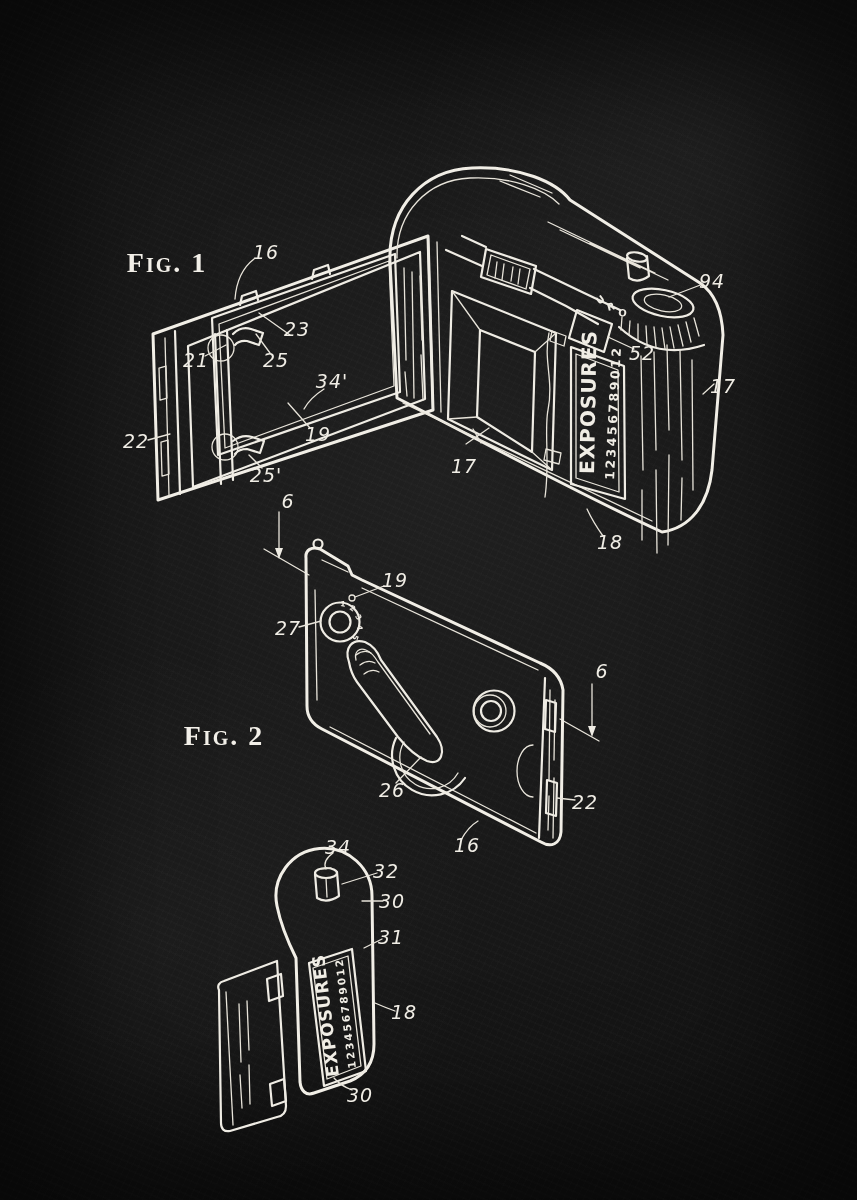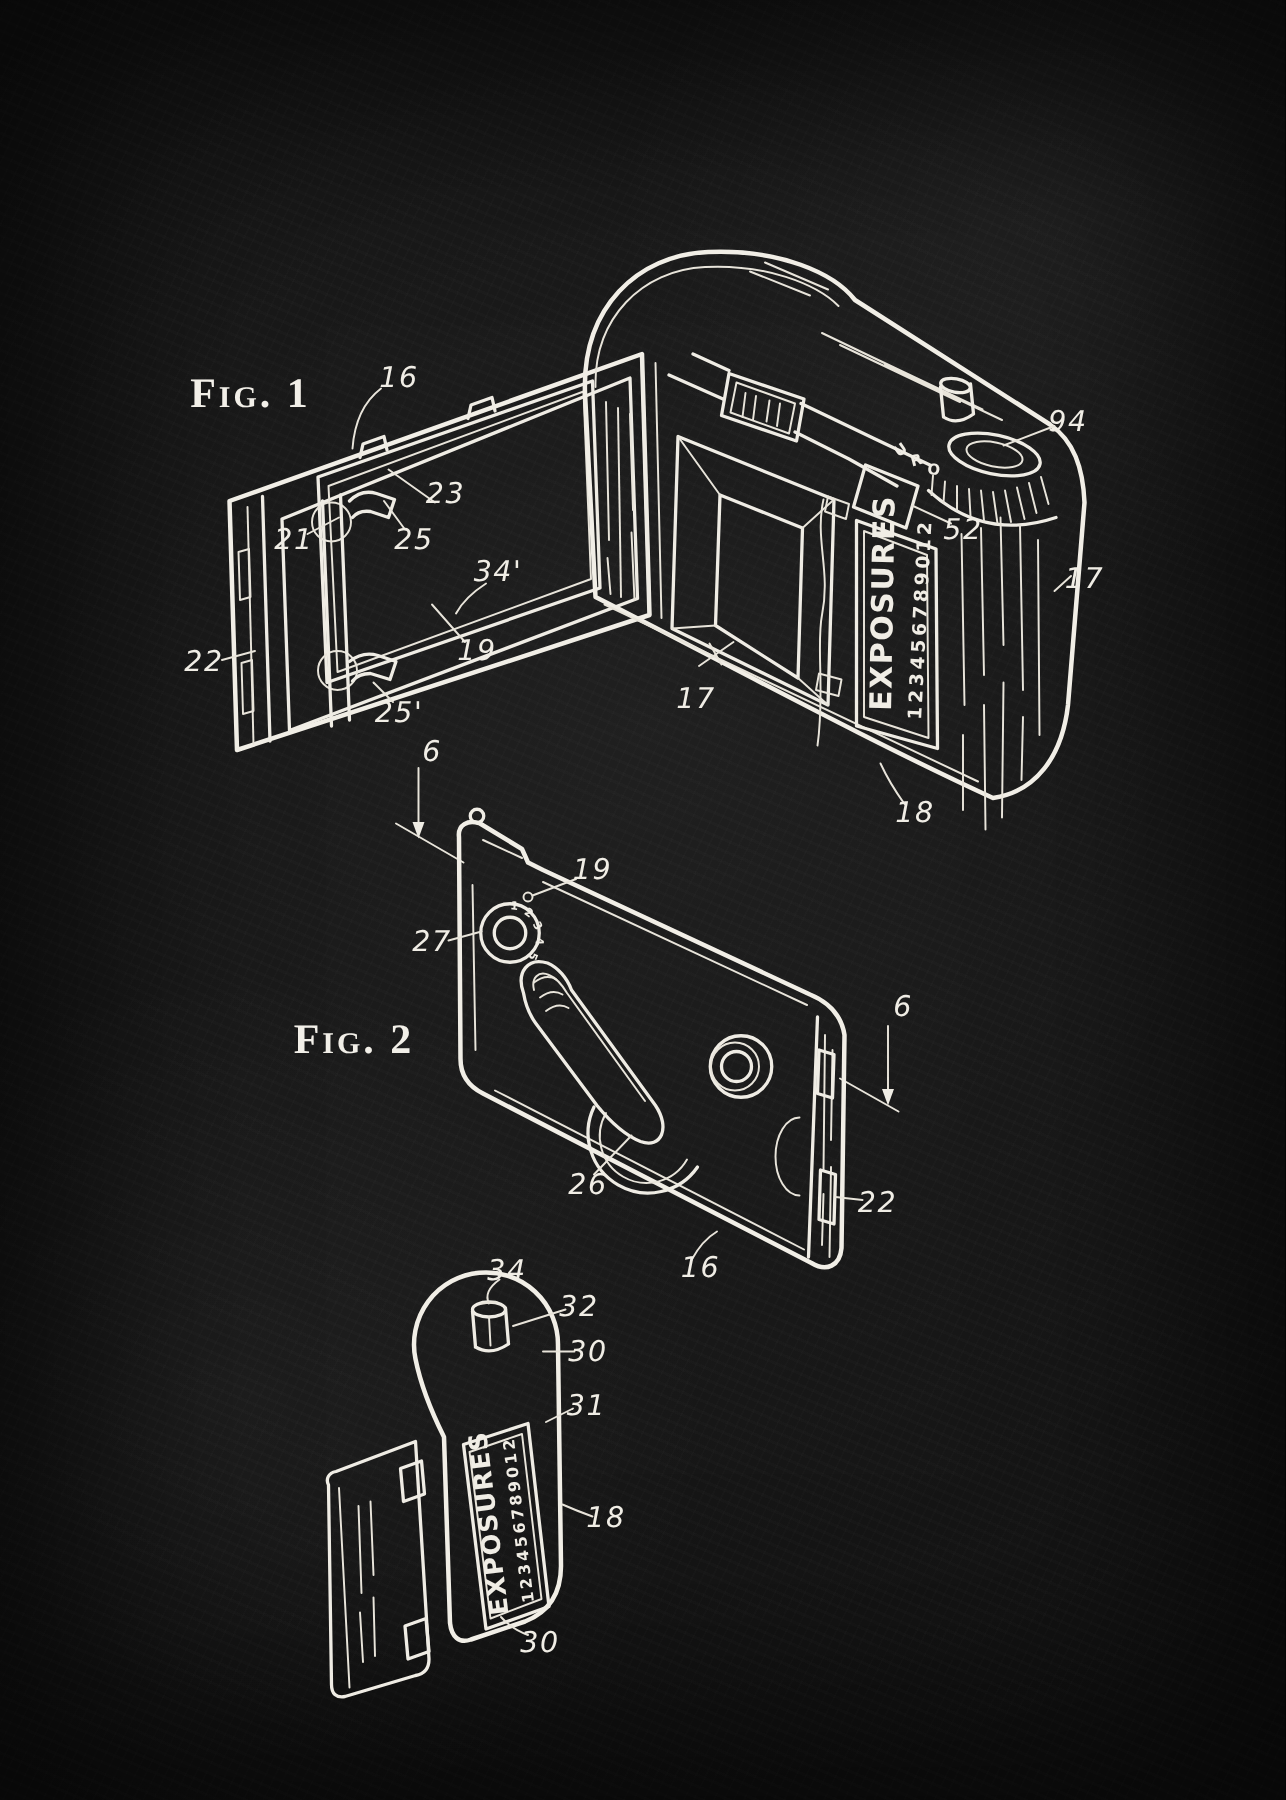--- a/index.html
+++ b/index.html
@@ -20,21 +20,21 @@
   .hdr .blk{position:absolute;font-weight:700;font-size:31px;line-height:30px;letter-spacing:1px;white-space:nowrap;}
   .hdr .date{left:55px;top:62px;transform:scaleX(0.80);transform-origin:left top;}
   .hdr .title{left:0;top:56px;width:857px;text-align:center;transform:scaleX(0.80);transform-origin:center top;}
   .hdr .patent{right:64px;top:56px;text-align:center;transform:scaleX(0.82);transform-origin:right top;}
   .figlabel{
     position:absolute;font-family:"Liberation Serif", serif;font-variant:small-caps;
     font-weight:700;font-size:28px;letter-spacing:2px;color:#f2efe8;
     transform:translate(-50%,-50%);white-space:nowrap;
   }
   .fl1{left:167px;top:263px;}
-  .fl2{left:224px;top:694px;margin-left:12px;}
+  .fl2{left:224px;top:736px;}
   .fl3{left:495px;top:1002px;}
   .callout{
     position:absolute;font-family:"DejaVu Sans", sans-serif;font-style:italic;
     font-size:19px;letter-spacing:1px;color:#f0ede5;transform:translate(-50%,-50%);
     white-space:nowrap;
   }
   svg.art{position:absolute;left:0;top:0;}
   svg.art *{vector-effect:non-scaling-stroke;}
   .ln{fill:none;stroke:#efece4;stroke-width:2.2;stroke-linecap:round;stroke-linejoin:round;}
   .th{fill:none;stroke:#e8e4da;stroke-width:1.3;stroke-linecap:round;stroke-linejoin:round;}

